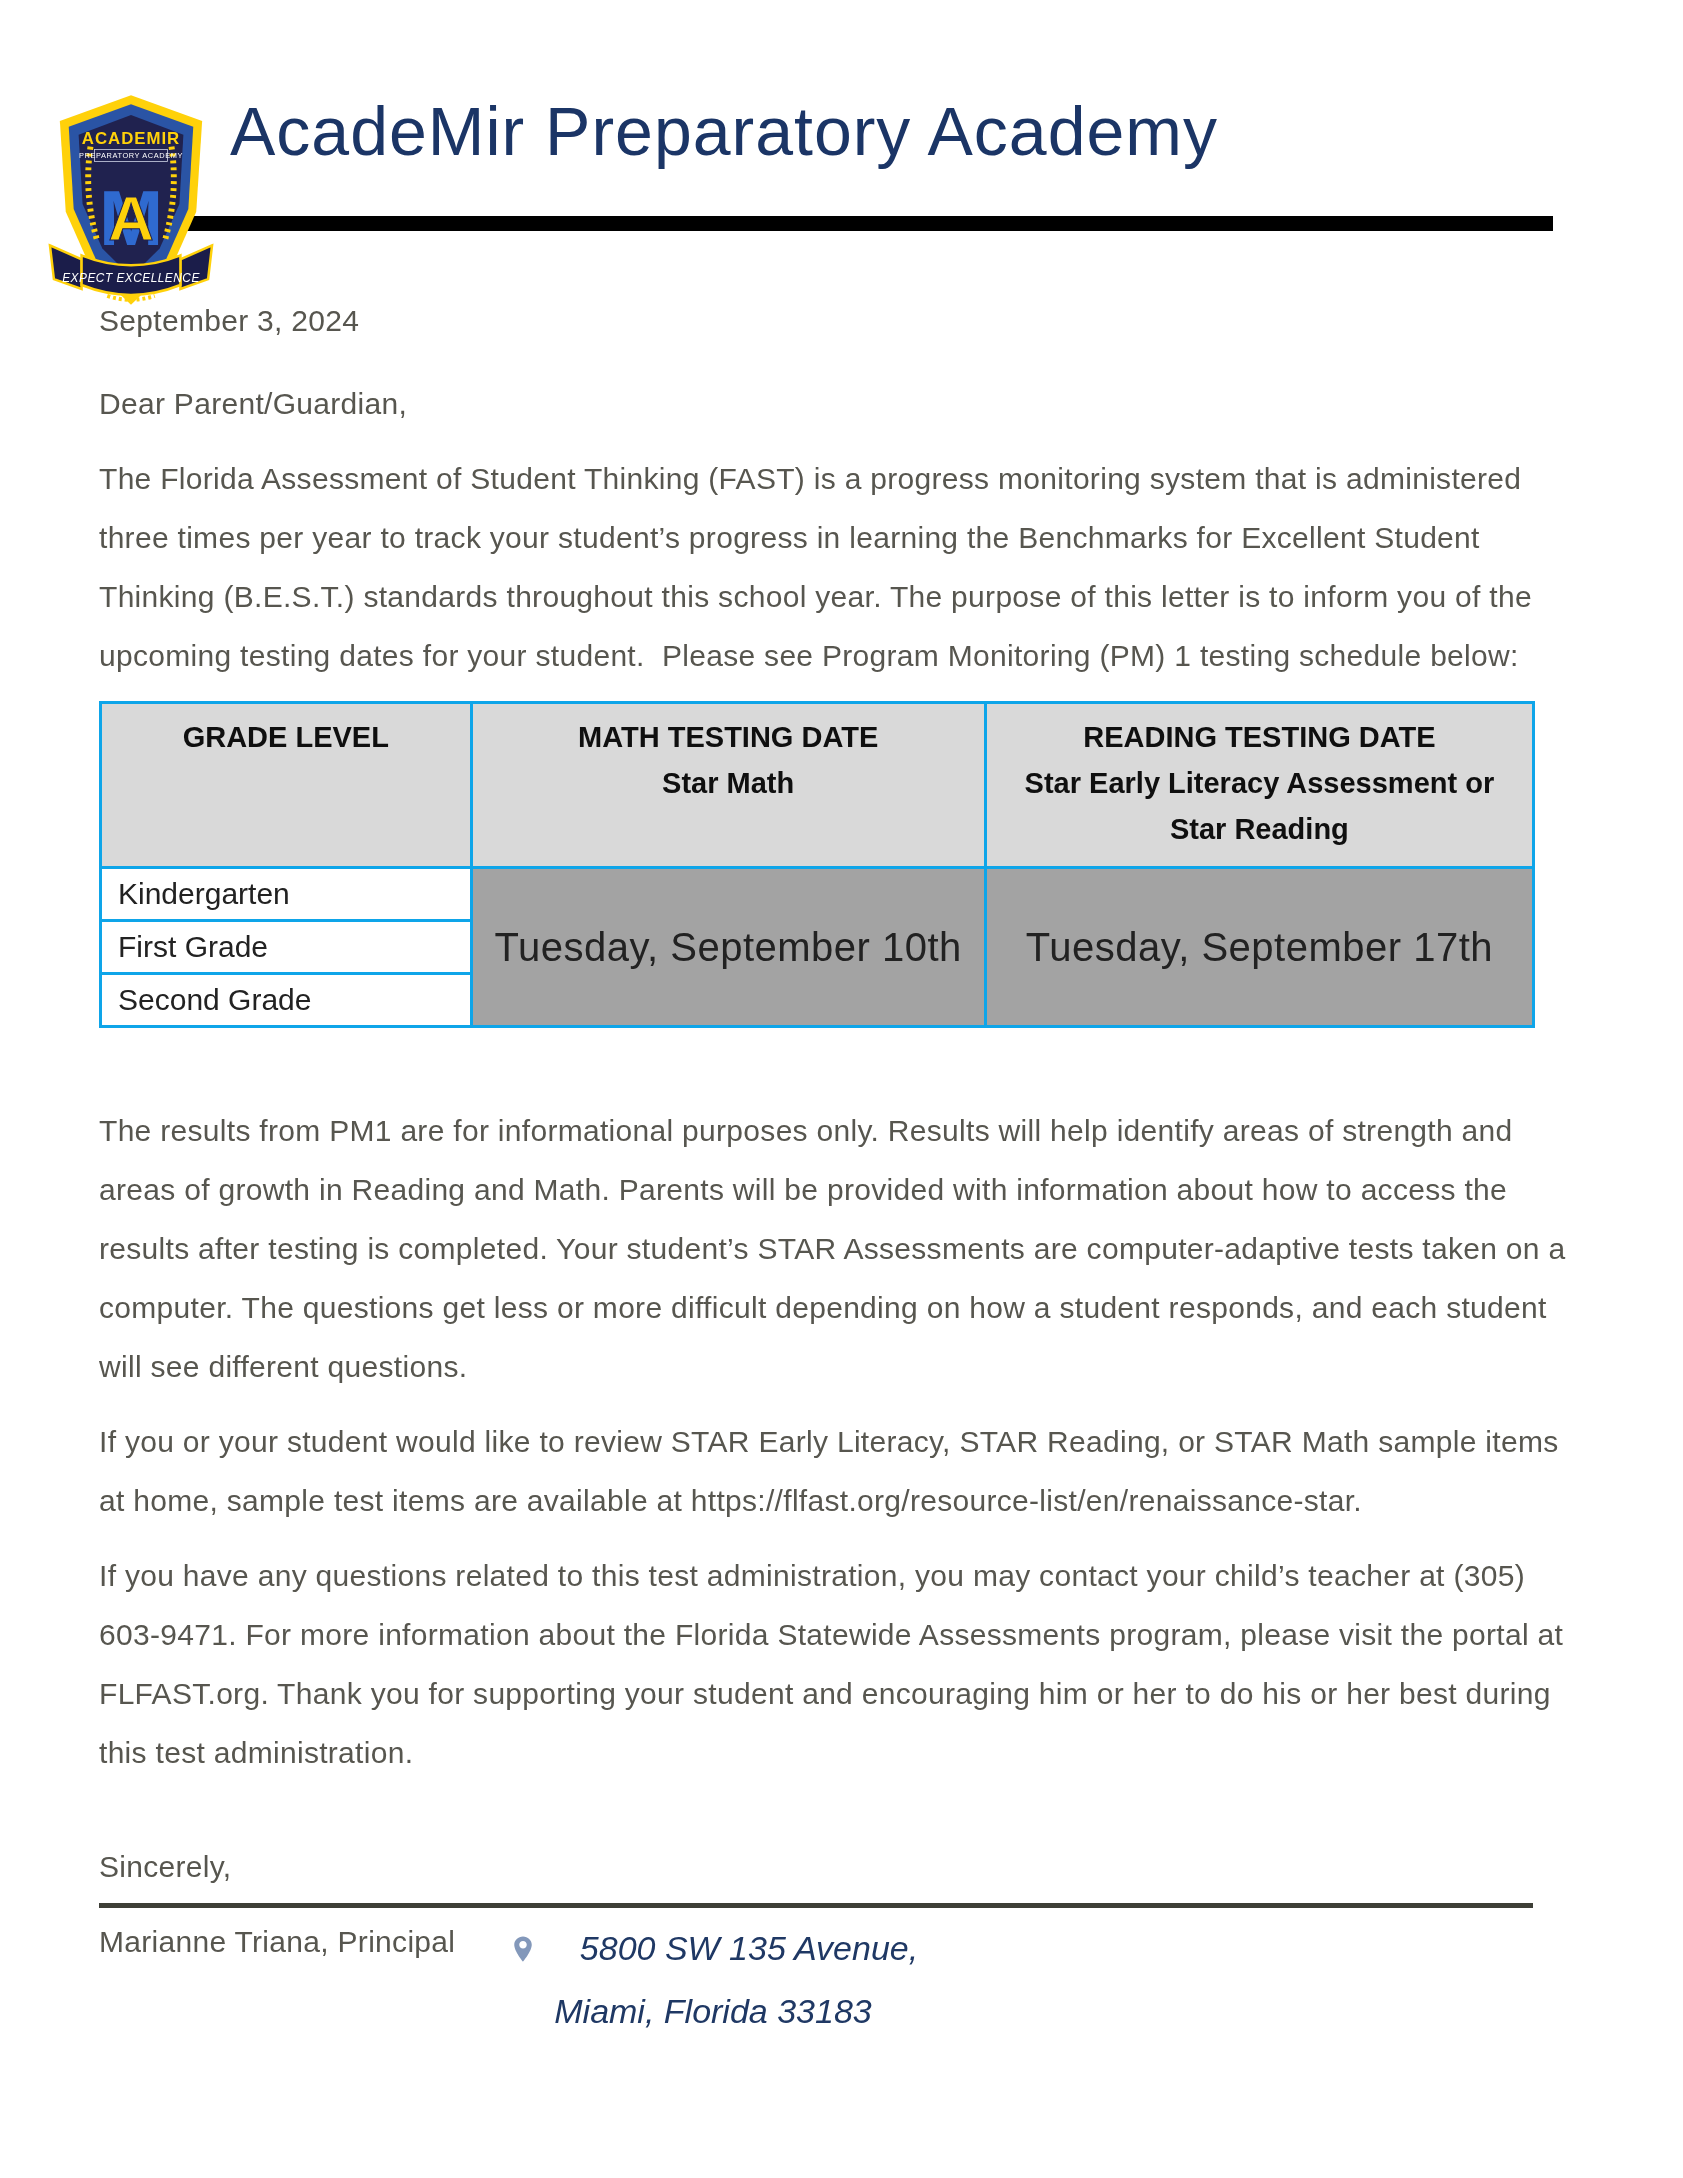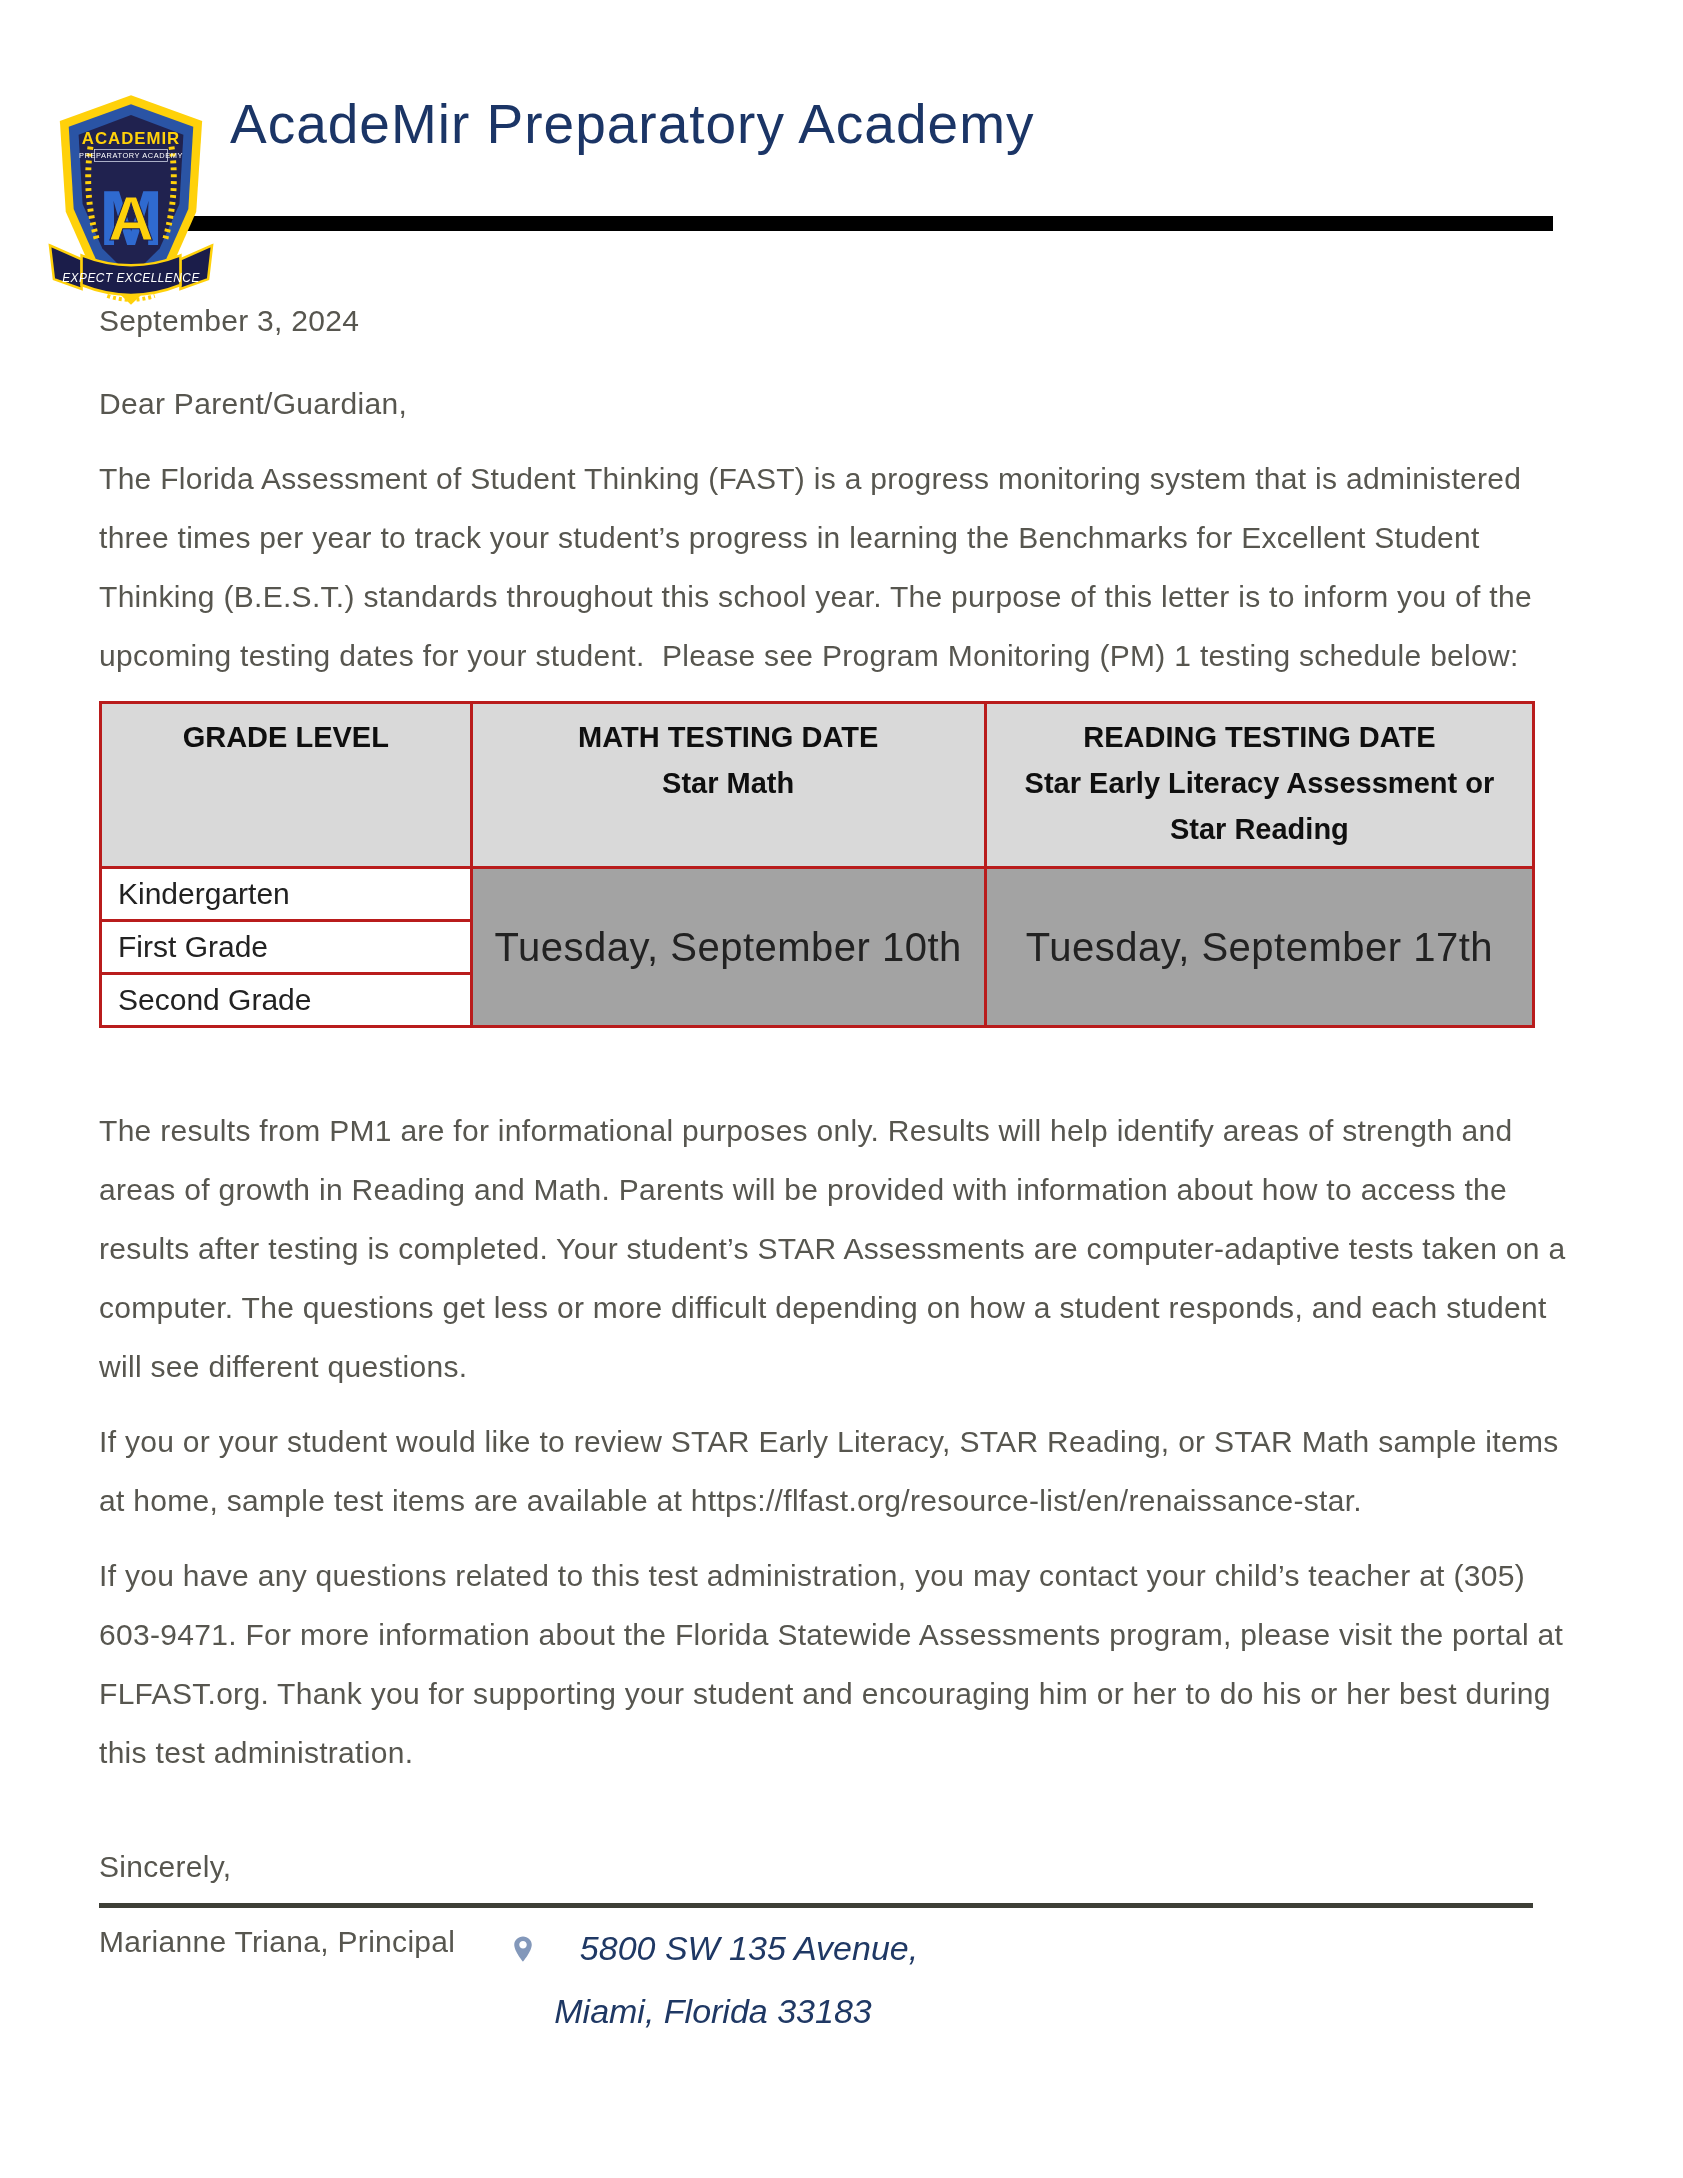--- a/index.html
+++ b/index.html
@@ -9,35 +9,35 @@
     font-family:"Liberation Sans", sans-serif;
   }
   
   .header-rule {
     position:absolute; left:127px; top:216px; width:1426px; height:15px;
     background:#000; z-index:1;
   }
   .school-logo { position:absolute; left:46px; top:95px; width:170px; height:210px; z-index:2; }
   .page-title {
     position:absolute; left:230px; top:91px; z-index:1;
-    font-size:55px; line-height:1.2; color:#1b3566; letter-spacing:1px; white-space:nowrap;
+    font-size:68px; line-height:1.2; color:#1b3566; letter-spacing:1px; white-space:nowrap;
   }
   
   .letter {
     position:absolute; left:99px; top:291px; width:1482px;
     color:#57564f; font-size:30px; line-height:59px; letter-spacing:0.3px;
   }
   .letter p { margin:0 0 16px 0; }
   .p-date { margin-bottom:24px !important; }
   
   table.schedule {
     width:1436px; border-collapse:collapse; margin:14px 0 73px 0;
     color:#1c1c1c; letter-spacing:0;
   }
-  table.schedule th, table.schedule td { border:3px solid #b91c1c; }
+  table.schedule th, table.schedule td { border:3px solid #0ea5e9; }
   table.schedule th {
     background:#d9d9d9; vertical-align:top; text-align:center;
     font-size:29px; line-height:46px; font-weight:bold; color:#0f0f0f;
     padding:10px 18px 14px 18px;
   }
   table.schedule th .th-sub { font-weight:bold; }
   th.col-grade { width:371px; }
   th.col-math  { width:515px; }
   th.col-read  { width:549px; }
   td.grade-cell {

